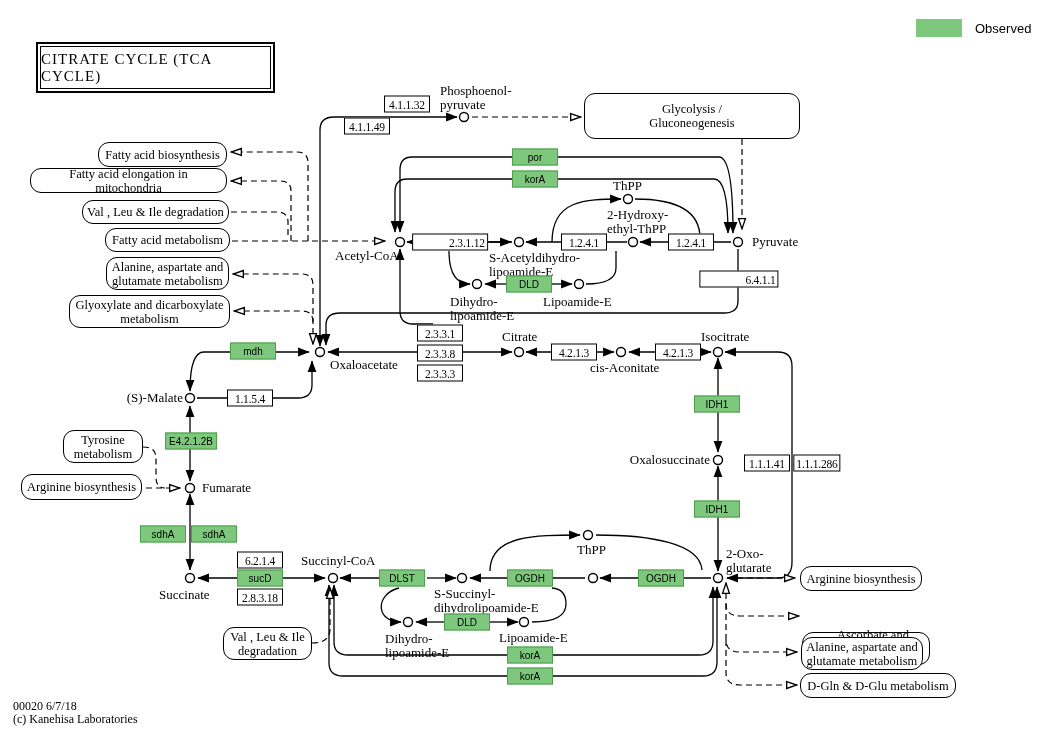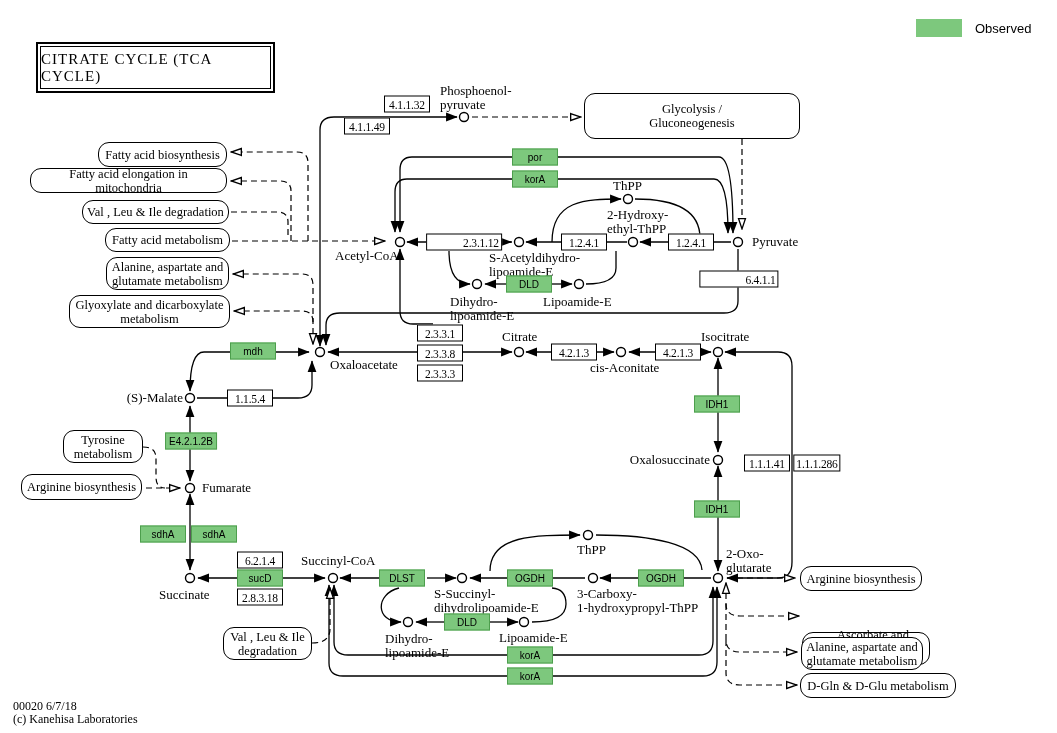--- a/index.html
+++ b/index.html
@@ -132,21 +132,21 @@
     <span class="legend-label">Observed</span>
   </div>
 
   <div class="footer">
     <div>00020 6/7/18</div>
     <div>(c) Kanehisa Laboratories</div>
   </div>
 
 <div class="ebox ec" style="left: 367px; top: 104px; margin-left: 40px;">4.1.1.32</div>
     <div class="ebox ec" style="left: 367px; top: 126px;">4.1.1.49</div>
-    <div class="ebox ec" style="left: 464px; top: 242px; padding-left: 36px;">2.3.1.12</div>
+    <div class="ebox ec" style="left: 450px; top: 242px; padding-left: 36px;">2.3.1.12</div>
     <div class="ebox ec" style="left: 584px; top: 242px;">1.2.4.1</div>
     <div class="ebox ec" style="left: 691px; top: 242px;">1.2.4.1</div>
     <div class="ebox ec" style="left: 739px; top: 279px; padding-left: 45px;">6.4.1.1</div>
     <div class="ebox ec" style="left: 440px; top: 333px;">2.3.3.1</div>
     <div class="ebox ec" style="left: 440px; top: 353px;">2.3.3.8</div>
     <div class="ebox ec" style="left: 440px; top: 373px;">2.3.3.3</div>
     <div class="ebox ec" style="left: 574px; top: 352px;">4.2.1.3</div>
     <div class="ebox ec" style="left: 678px; top: 352px;">4.2.1.3</div>
     <div class="ebox ec" style="left: 250px; top: 398px;">1.1.5.4</div>
     <div class="ebox ec" style="left: 767px; top: 463px;">1.1.1.41</div>
@@ -209,18 +209,16 @@
     <div class="cpd-label right" style="left: 710px; top: 453px;">Oxalosuccinate</div>
     <div class="cpd-label" style="left: 726px; top: 547px;">2-Oxo-
 glutarate</div>
     <div class="cpd-label right" style="left: 183px; top: 391px;">(S)-Malate</div>
     <div class="cpd-label" style="left: 202px; top: 481px;">Fumarate</div>
     <div class="cpd-label" style="left: 159px; top: 588px;">Succinate</div>
     <div class="cpd-label" style="left: 301px; top: 554px;">Succinyl-CoA</div>
     <div class="cpd-label" style="left: 577px; top: 543px;">ThPP</div>
     <div class="cpd-label" style="left: 434px; top: 587px;">S-Succinyl-
 dihydrolipoamide-E</div>
-    <div class="cpd-label" style="left: 577px; top: 587px;">3-Carboxy-
-1-hydroxypropyl-ThPP</div>
     <div class="cpd-label" style="left: 385px; top: 632px;">Dihydro-
 lipoamide-E</div>
     <div class="cpd-label" style="left: 499px; top: 631px;">Lipoamide-E</div>
   </div>
 
 </body></html>

